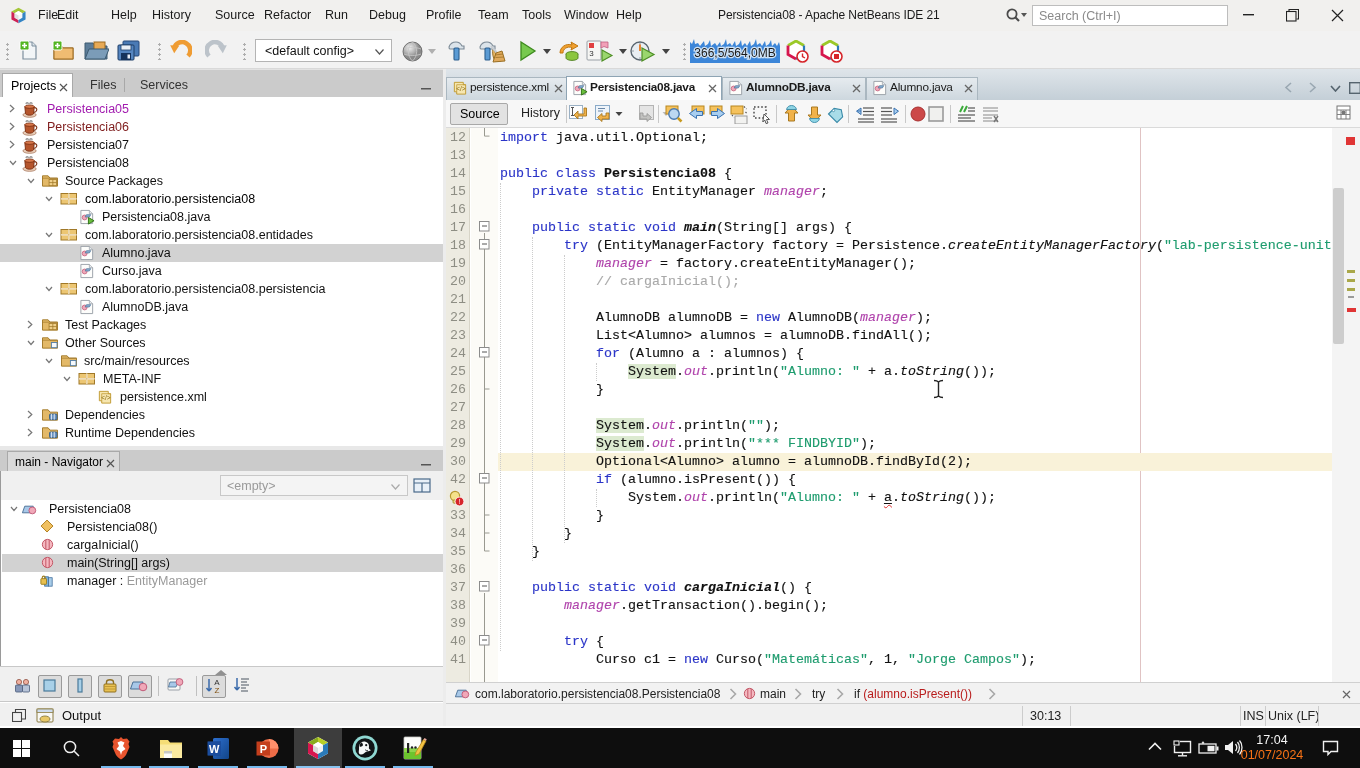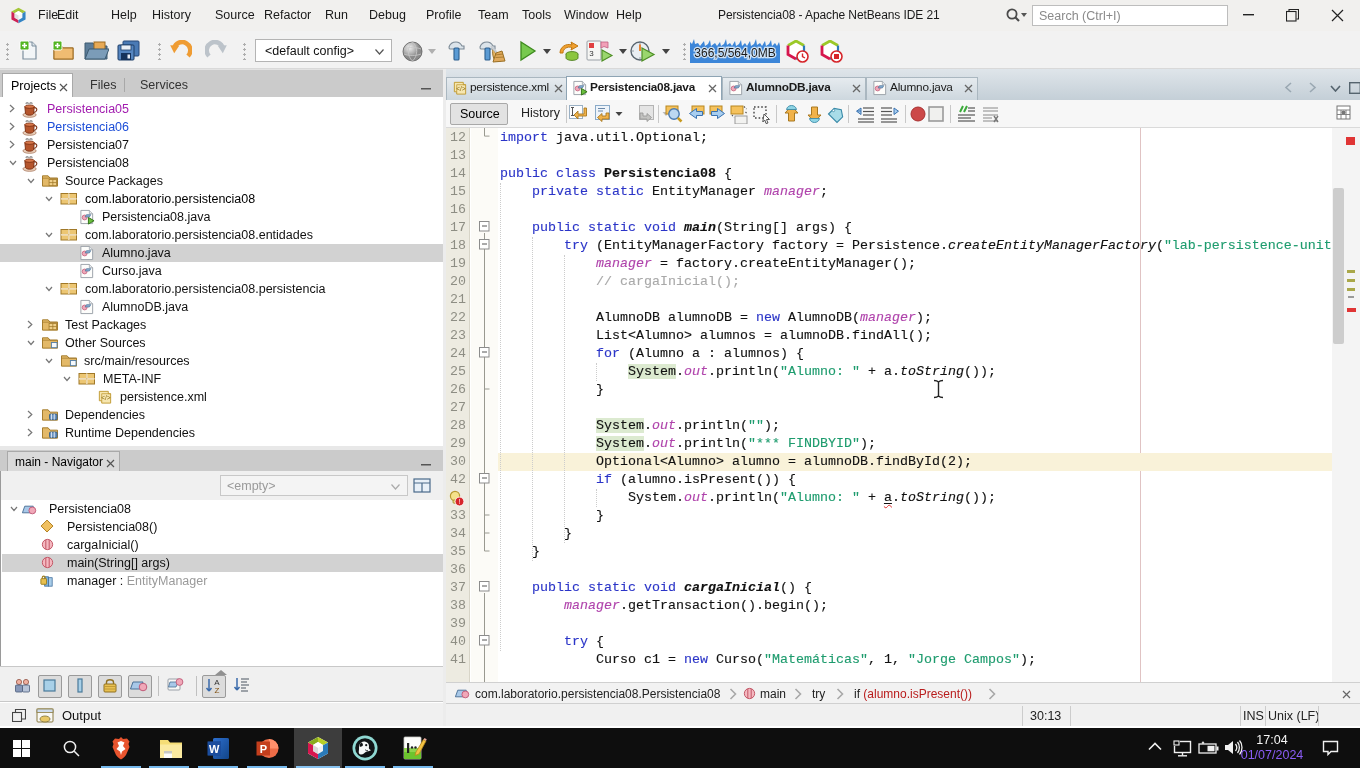--- a/index.html
+++ b/index.html
@@ -216,21 +216,21 @@
     </svg>
 <div class="abs" style="left:22px;top:21.5px">
       <svg viewBox="0 0 18 18" width="17" height="17">
 <path d="M4 3 C5 1.5 6 1.5 7 3 M8 3 C9 1.5 10 1.5 11 3" stroke="#9a9a9a" fill="none" stroke-width="1.4"></path>
 <ellipse cx="8" cy="14.7" rx="7" ry="2.6" fill="#e8cdb8" stroke="#a8765a" stroke-width="0.8"></ellipse>
 <path d="M3 6 L13 6 L12.3 13 C12.2 14.2 10.5 15 8 15 C5.5 15 3.8 14.2 3.7 13 Z" fill="#b5552c" stroke="#7c3012" stroke-width="1"></path>
 <ellipse cx="8" cy="6" rx="5" ry="1.8" fill="#d8774a" stroke="#7c3012" stroke-width="0.9"></ellipse>
 <path d="M13 7 C15.5 7 16 8.5 15.5 10 C15 11.5 13.5 12 12.4 12" fill="none" stroke="#7c3012" stroke-width="1.2"></path>
 </svg>
     </div>
-<span class="abs" style="left:47px;top:22.5px;font-size:12.5px;color:#1d4ed8">Persistencia06</span>
+<span class="abs" style="left:47px;top:22.5px;font-size:12.5px;color:#7f1d1d">Persistencia06</span>
 <svg class="abs" style="left:9px;top:42.5px" width="6" height="9" viewBox="0 0 6 9">
       <path d="M1 1 L4.8 4.5 L1 8" fill="none" stroke="#777" stroke-width="1.2"></path>
     </svg>
 <div class="abs" style="left:22px;top:39.5px">
       <svg viewBox="0 0 18 18" width="17" height="17">
 <path d="M4 3 C5 1.5 6 1.5 7 3 M8 3 C9 1.5 10 1.5 11 3" stroke="#9a9a9a" fill="none" stroke-width="1.4"></path>
 <ellipse cx="8" cy="14.7" rx="7" ry="2.6" fill="#e8cdb8" stroke="#a8765a" stroke-width="0.8"></ellipse>
 <path d="M3 6 L13 6 L12.3 13 C12.2 14.2 10.5 15 8 15 C5.5 15 3.8 14.2 3.7 13 Z" fill="#b5552c" stroke="#7c3012" stroke-width="1"></path>
 <ellipse cx="8" cy="6" rx="5" ry="1.8" fill="#d8774a" stroke="#7c3012" stroke-width="0.9"></ellipse>
 <path d="M13 7 C15.5 7 16 8.5 15.5 10 C15 11.5 13.5 12 12.4 12" fill="none" stroke="#7c3012" stroke-width="1.2"></path>
@@ -1022,17 +1022,17 @@
 <rect x="18.5" y="5.5" width="2" height="4" fill="#f0f0f0"></rect>
 <rect x="9.5" y="4.8" width="7" height="5.5" fill="#f0f0f0"></rect>
 <path d="M5 0.5 L5 3 M3.8 1.8 L6.2 1.8" stroke="#f0f0f0" stroke-width="1.1"></path>
 </svg>
 <svg class="abs" style="left:1224px;top:11px" width="19" height="17" viewBox="0 0 19 17">
 <path d="M1 6 L4 6 L9 2 L9 15 L4 11 L1 11 Z" fill="#f0f0f0"></path>
 <path d="M11.5 5 C13 7 13 10 11.5 12 M13.5 3 C16 6 16 11 13.5 14 M15.5 1.5 C18.8 5 18.8 12 15.5 15.5" fill="none" stroke="#f0f0f0" stroke-width="1.3"></path>
 </svg>
 <div class="abs" style="left:1236px;top:4px;width:72px;height:32px;text-align:center">
       <div style="font-size:12.5px;color:#f5f5f5;line-height:16px">17:04</div>
-      <div style="font-size:12.5px;color:#8b5cf6;line-height:15px">01/07/2024</div>
+      <div style="font-size:12.5px;color:#f97316;line-height:15px">01/07/2024</div>
     </div>
 <svg class="abs" style="left:1322px;top:12px" width="17" height="16" viewBox="0 0 17 16">
 <path d="M1.5 1.5 L15.5 1.5 L15.5 11.5 L9 11.5 L6 14.5 L6 11.5 L1.5 11.5 Z" fill="none" stroke="#f0f0f0" stroke-width="1.4"></path>
 </svg>
 </div>
 </body></html>

